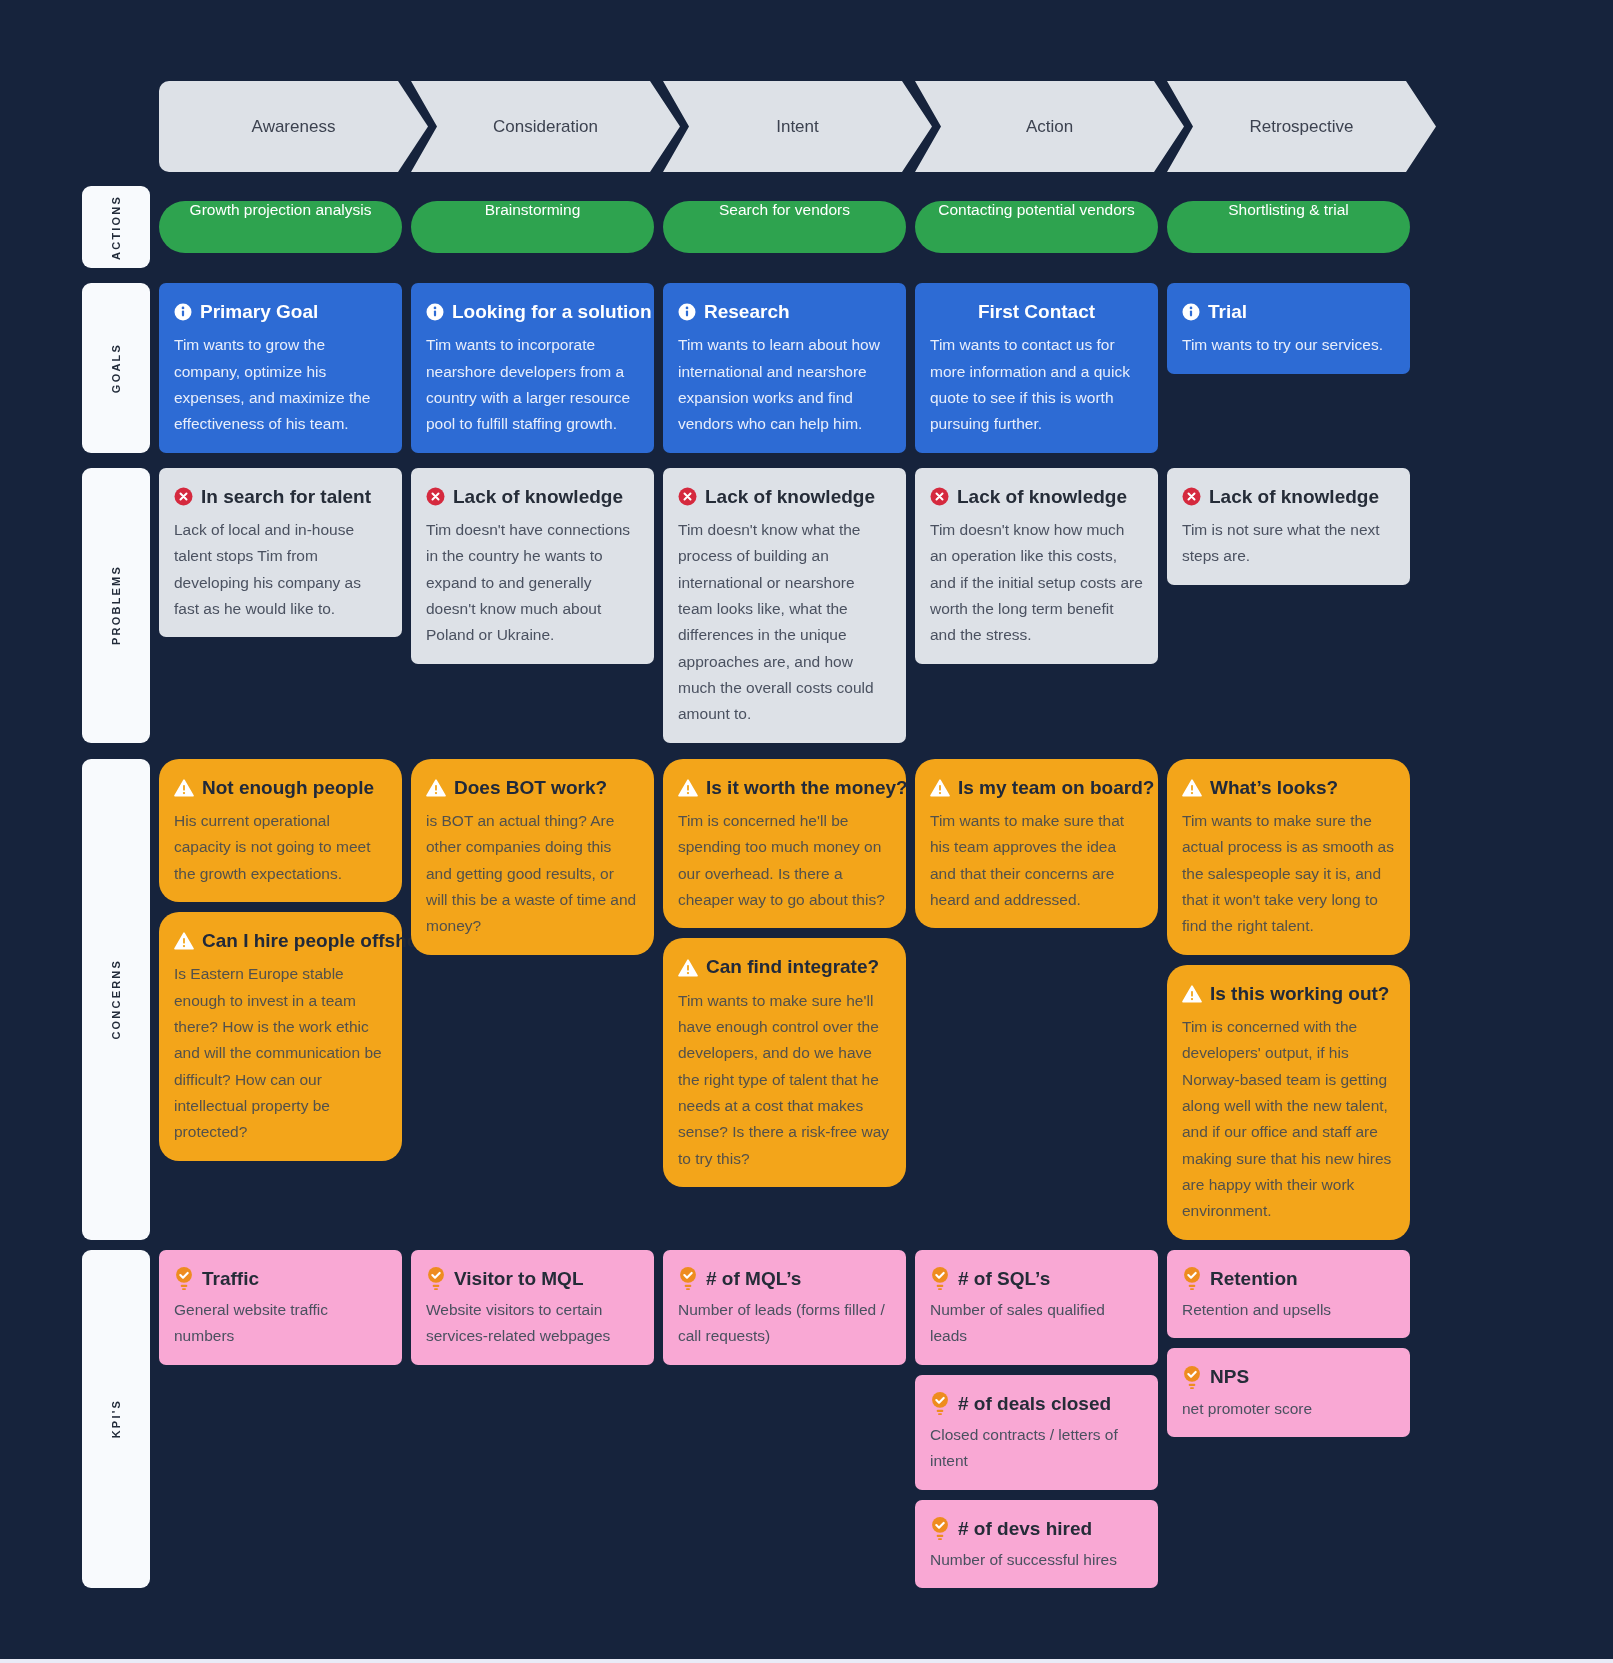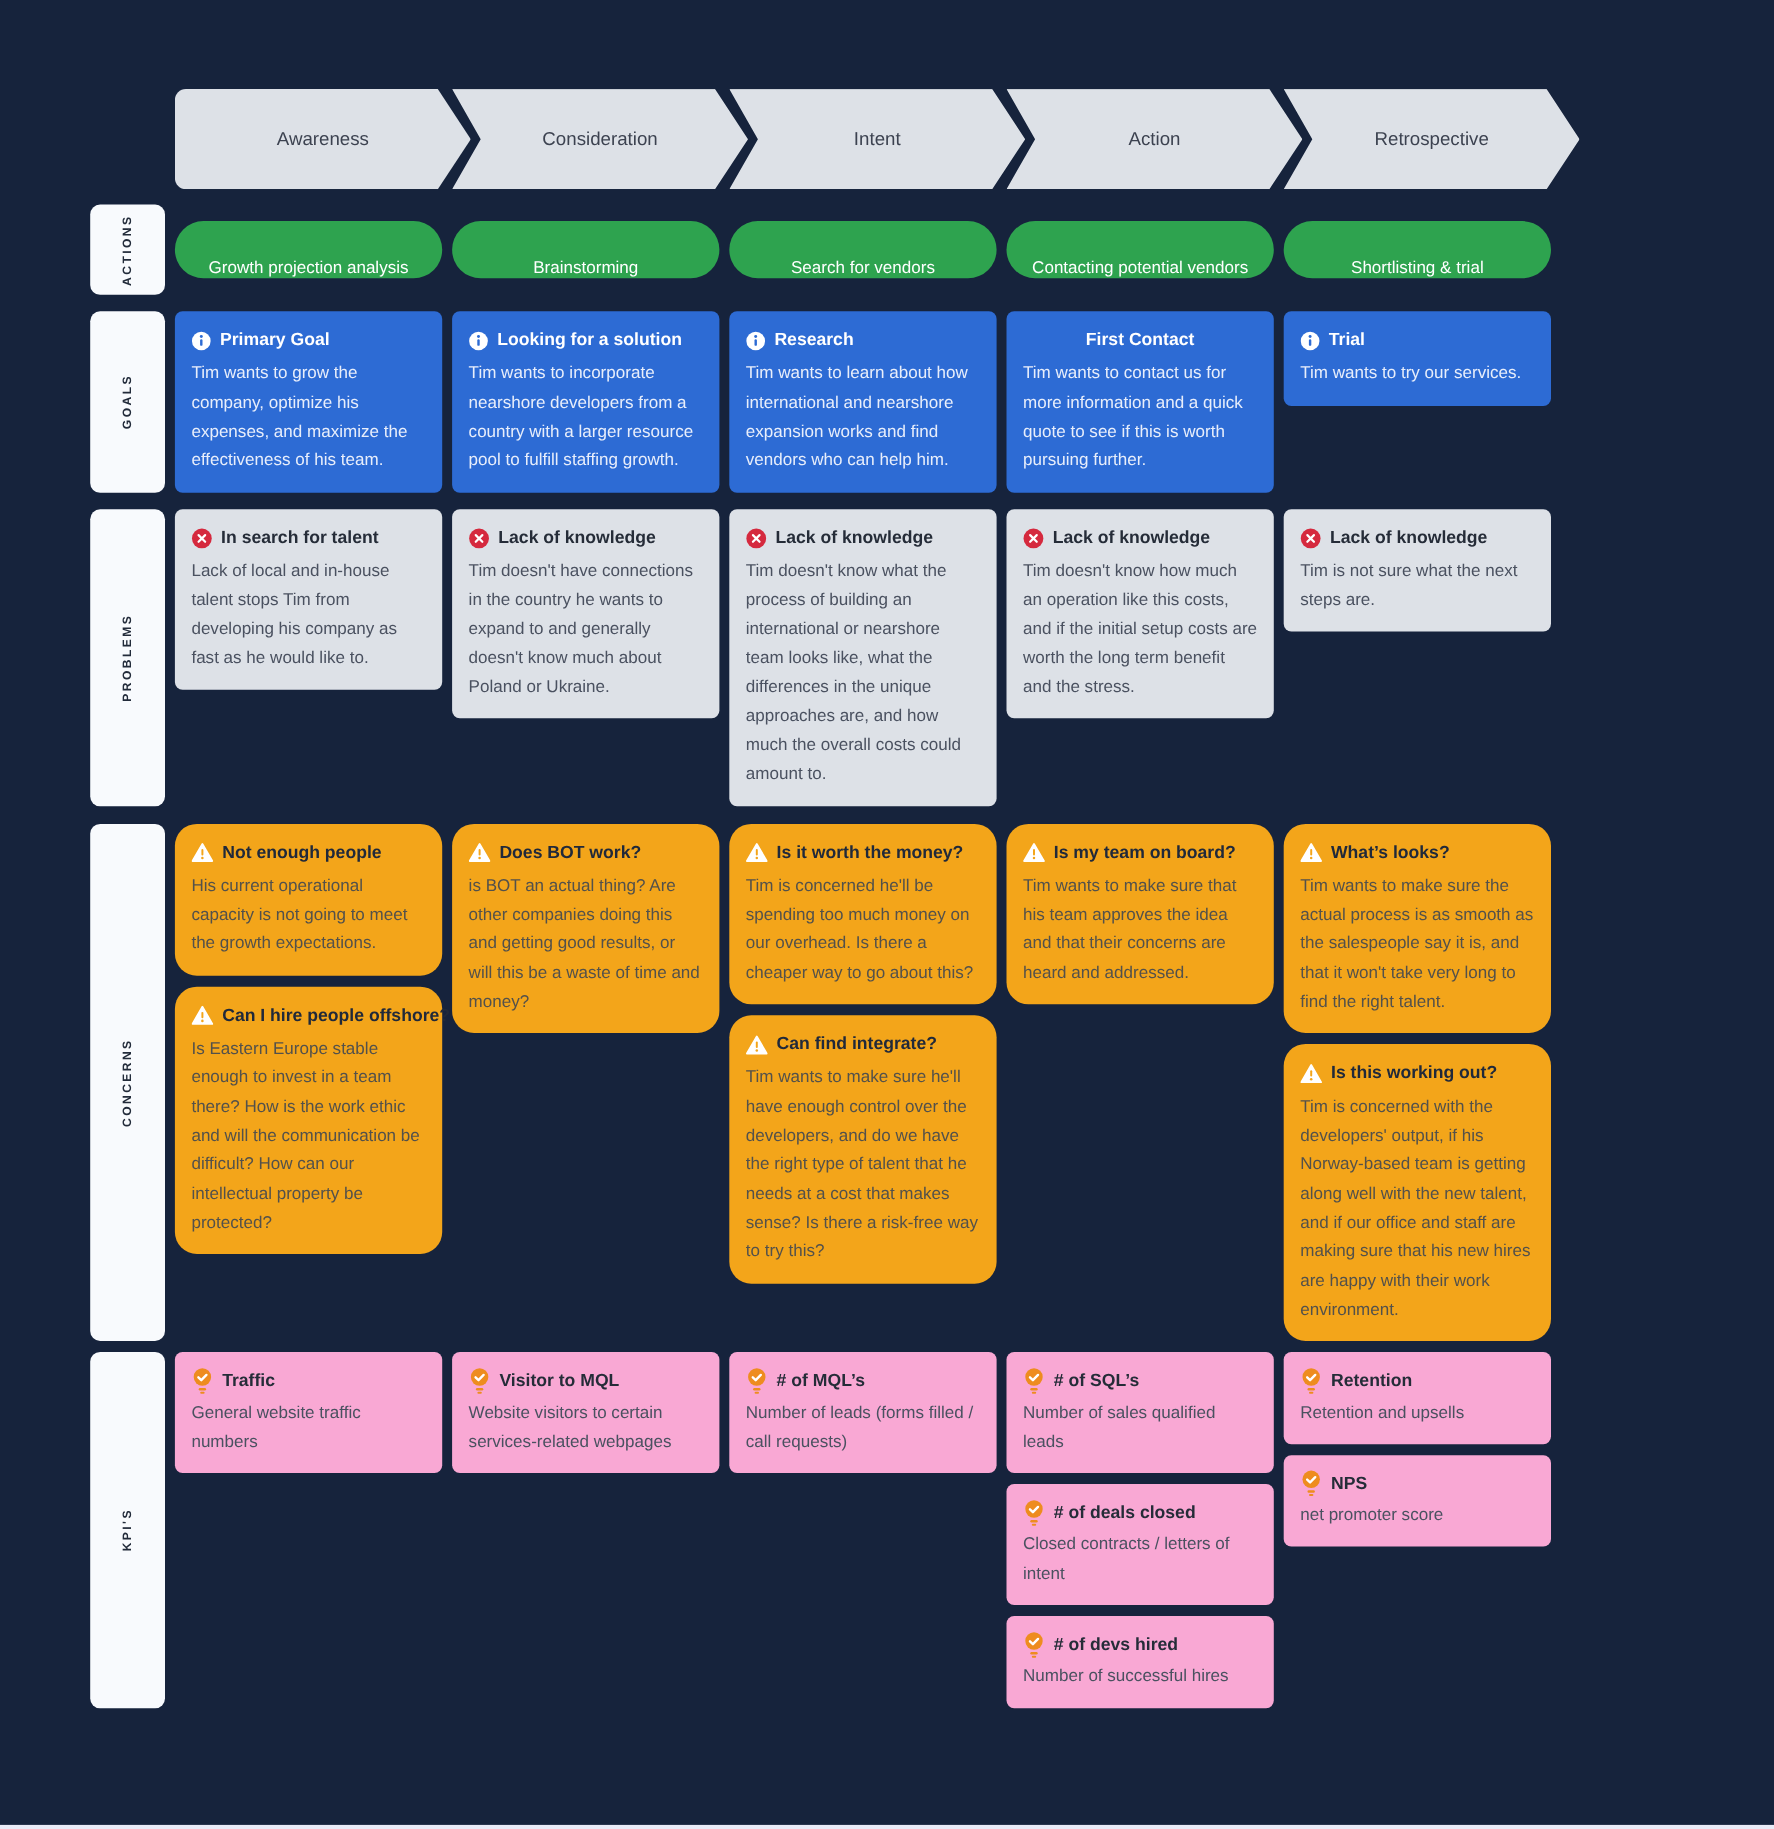--- a/index.html
+++ b/index.html
@@ -51,41 +51,41 @@
     clip-path:polygon(0 0, calc(100% - 30px) 0, 100% 50%, calc(100% - 30px) 100%, 0 100%);
   }
 
   
   .band-actions { margin-top:14px; align-items:center; }
   .band-actions .row-label { align-self:stretch; min-height:82px; }
   .action-pill {
     height:52px; width:100%;
     border-radius:26px;
     background:#2EA34F; color:#FFFFFF;
-    display:flex; align-items:flex-end; justify-content:center;
+    display:flex; align-items:flex-start; justify-content:center;
     font-size:15.5px;
   }
 
   
   .band-goals    { margin-top:15px; }
   .band-problems { margin-top:15px; }
   .band-concerns { margin-top:16px; }
   .band-kpis     { margin-top:10px; }
 
   .stack { display:flex; flex-direction:column; gap:10px; }
 
   .card {
     border-radius:7px;
     padding:13px 15px 15px;
     font-size:15.5px;
     line-height:1.7;
   }
   .card-title {
     display:flex; align-items:center; gap:8px;
-    font-weight:700; font-size:16px;
+    font-weight:700; font-size:19px;
     margin-bottom:4px;
     white-space:nowrap;
   }
   .card-title .icon { flex:0 0 auto; display:inline-flex; }
   .title-centered { justify-content:center; }
 
   .goal-card    { background:#2D6BD4; color:#E8EEFB; }
   .goal-card    .card-title { color:#FFFFFF; }
   .problem-card { background:#DDE1E7; color:#4A5160; }
   .problem-card .card-title { color:#252C38; }

